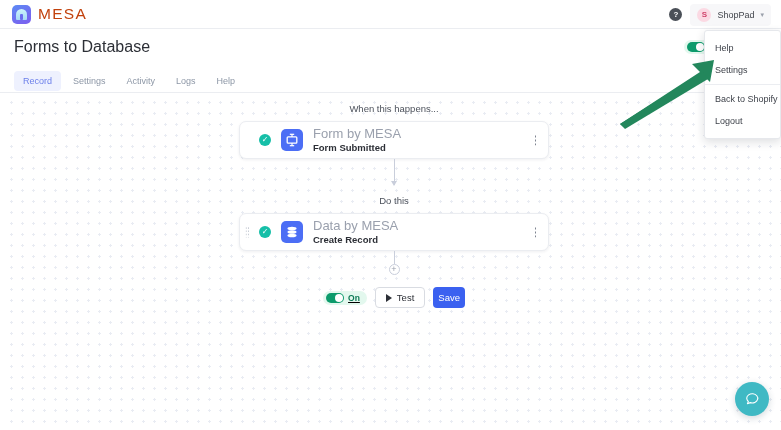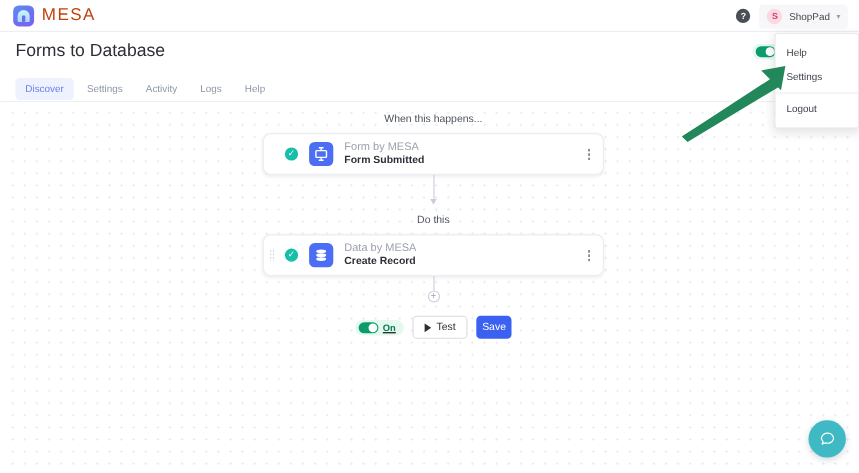--- a/index.html
+++ b/index.html
@@ -158,21 +158,21 @@
     width: 12px; height: 12px; border-radius: 50%; background: #16bfa8;
     color: #fff; font-size: 8px; line-height: 12px; text-align: center;
     margin-left: 9px; flex: none;
   }
   .node-icon {
     width: 22px; height: 22px; border-radius: 5px; background: #4c6ef5;
     margin-left: 10px; flex: none; position: relative;
     display: flex; align-items: center; justify-content: center;
   }
   .node-text { margin-left: 10px; line-height: 1.25; }
-  .node-sub { font-size: 10px; color: #9aa0ad; }
+  .node-sub { font-size: 13px; color: #9aa0ad; }
   .node-title { font-size: 9.5px; color: #2c2f36; font-weight: bold; }
   .node-menu {
     position: absolute; right: 11px; top: 50%; transform: translateY(-50%);
     width: 3px; height: 11px; cursor: pointer;
     background-image: radial-gradient(#7e8491 0.8px, transparent 0.9px);
     background-size: 3px 4px;
   }
 
   .connector {
     width: 1px; height: 26px; background: #c9cedb;
@@ -242,28 +242,29 @@
         <div class="account-name">ShopPad</div>
         <div class="chev">▾</div>
       </div>
     </div>
   </div>
 
   <div class="dropdown">
     <div class="dd-item">Help</div>
     <div class="dd-item">Settings</div>
     <div class="dd-sep"></div>
+    <div class="dd-item">Back to Shopify</div>
     <div class="dd-item">Logout</div>
   </div>
 
   <div class="subheader">
     <div class="page-title">Forms to Database</div>
 
     <div class="tabs">
-      <div class="tab active">Discover</div>
+      <div class="tab active">Record</div>
       <div class="tab">Settings</div>
       <div class="tab">Activity</div>
       <div class="tab">Logs</div>
       <div class="tab">Help</div>
     </div>
 
     <div class="header-actions">
       <div class="toggle-pill">
         <div class="toggle-track">
           <div class="toggle-knob"></div>

